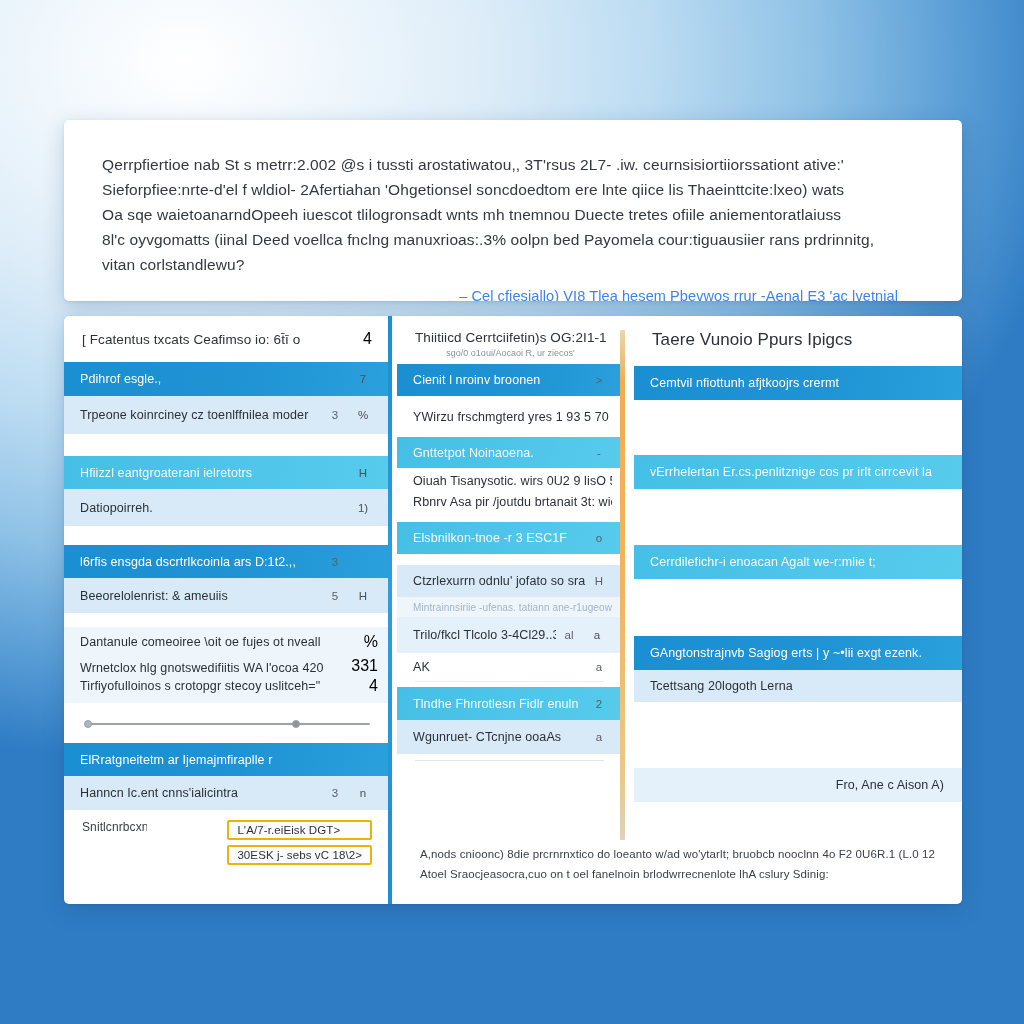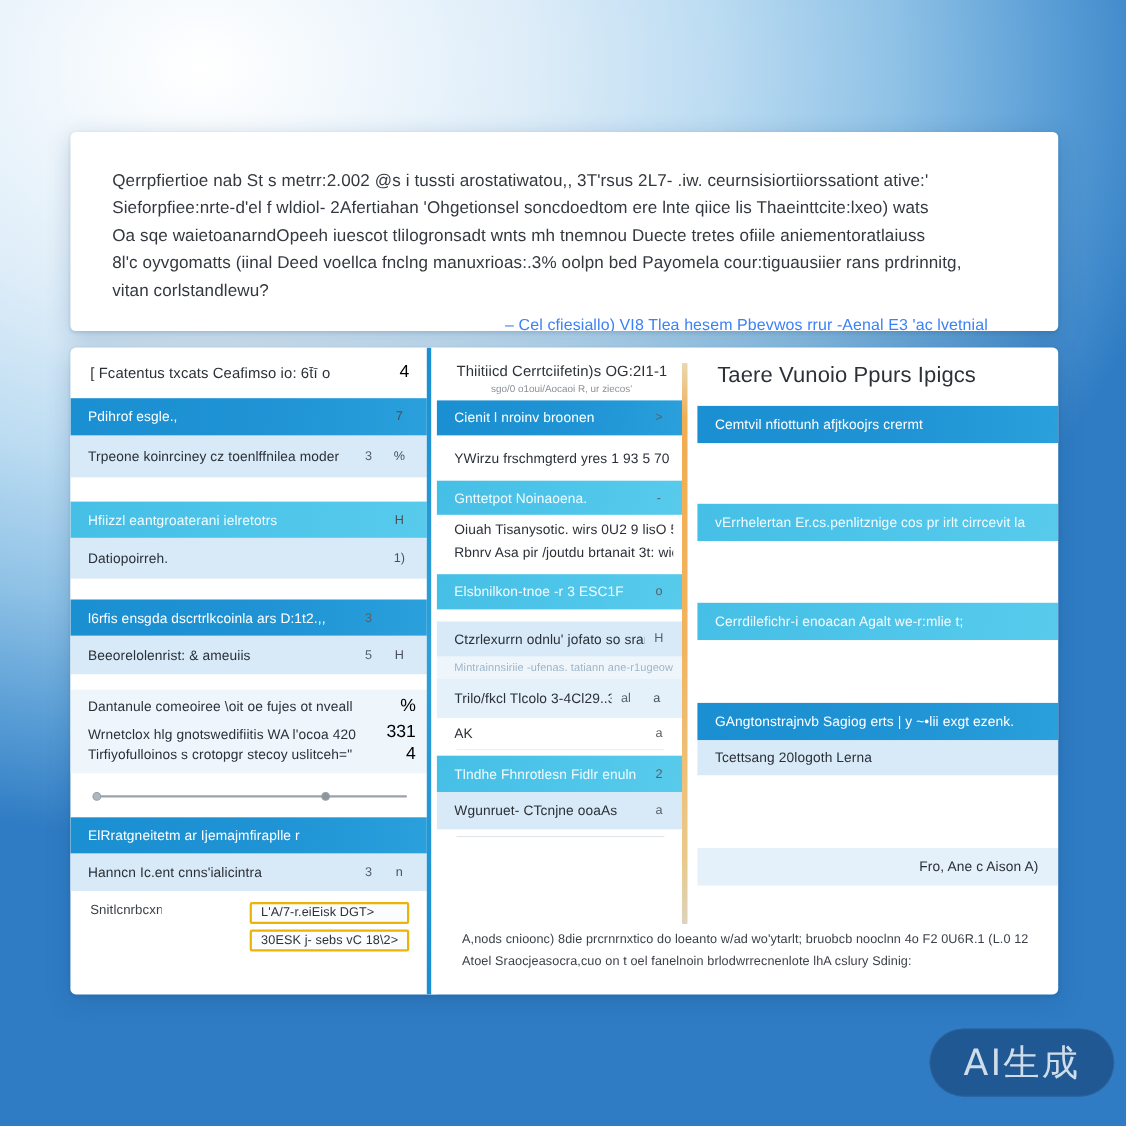--- a/index.html
+++ b/index.html
@@ -482,21 +482,21 @@
             </span>
           <span class="num">a</span>
         </div>
         <div class="hairline" style="margin-top:6px"></div>
 
       </div>
 
       <div class="col" id="col-right" style="padding-left:12px;">
 
         <div class="col-head">
-          <span class="gt" style="font-size:20px">Taere Vunoio Ppurs Ipigcs</span>
+          <span class="gt" style="font-size:17px">Taere Vunoio Ppurs Ipigcs</span>
         </div>
 
         <div style="height:16px"></div>
 
         <div class="row b-dark" style="height:34px">
           <span class="lbl">
               <span class="gt">Cemtvil nfiottunh afjtkoojrs crermt</span>
             </span>
         </div>
         <div class="row b-white" style="height:55px"></div>
@@ -533,17 +533,14 @@
 
     </div>
 
     <div class="foot-note" style="position:absolute;left:336px;bottom:20px;width:556px;">
       <span class="gt">A,nods cnioonc) 8die prcrnrnxtico do loeanto w/ad wo'ytarlt; bruobcb nooclnn 4o F2 0U6R.1 (L.0 12 .8lod2:</span>
       <span class="gt">Atoel Sraocjeasocra,cuo on t oel fanelnoin brlodwrrecnenlote lhA cslury Sdinig:</span>
     </div>
 
   </div>
 
-  <div id="watermark">
-    <span>AI生成</span>
-  </div>
 
 </div>
 
 </body></html>

